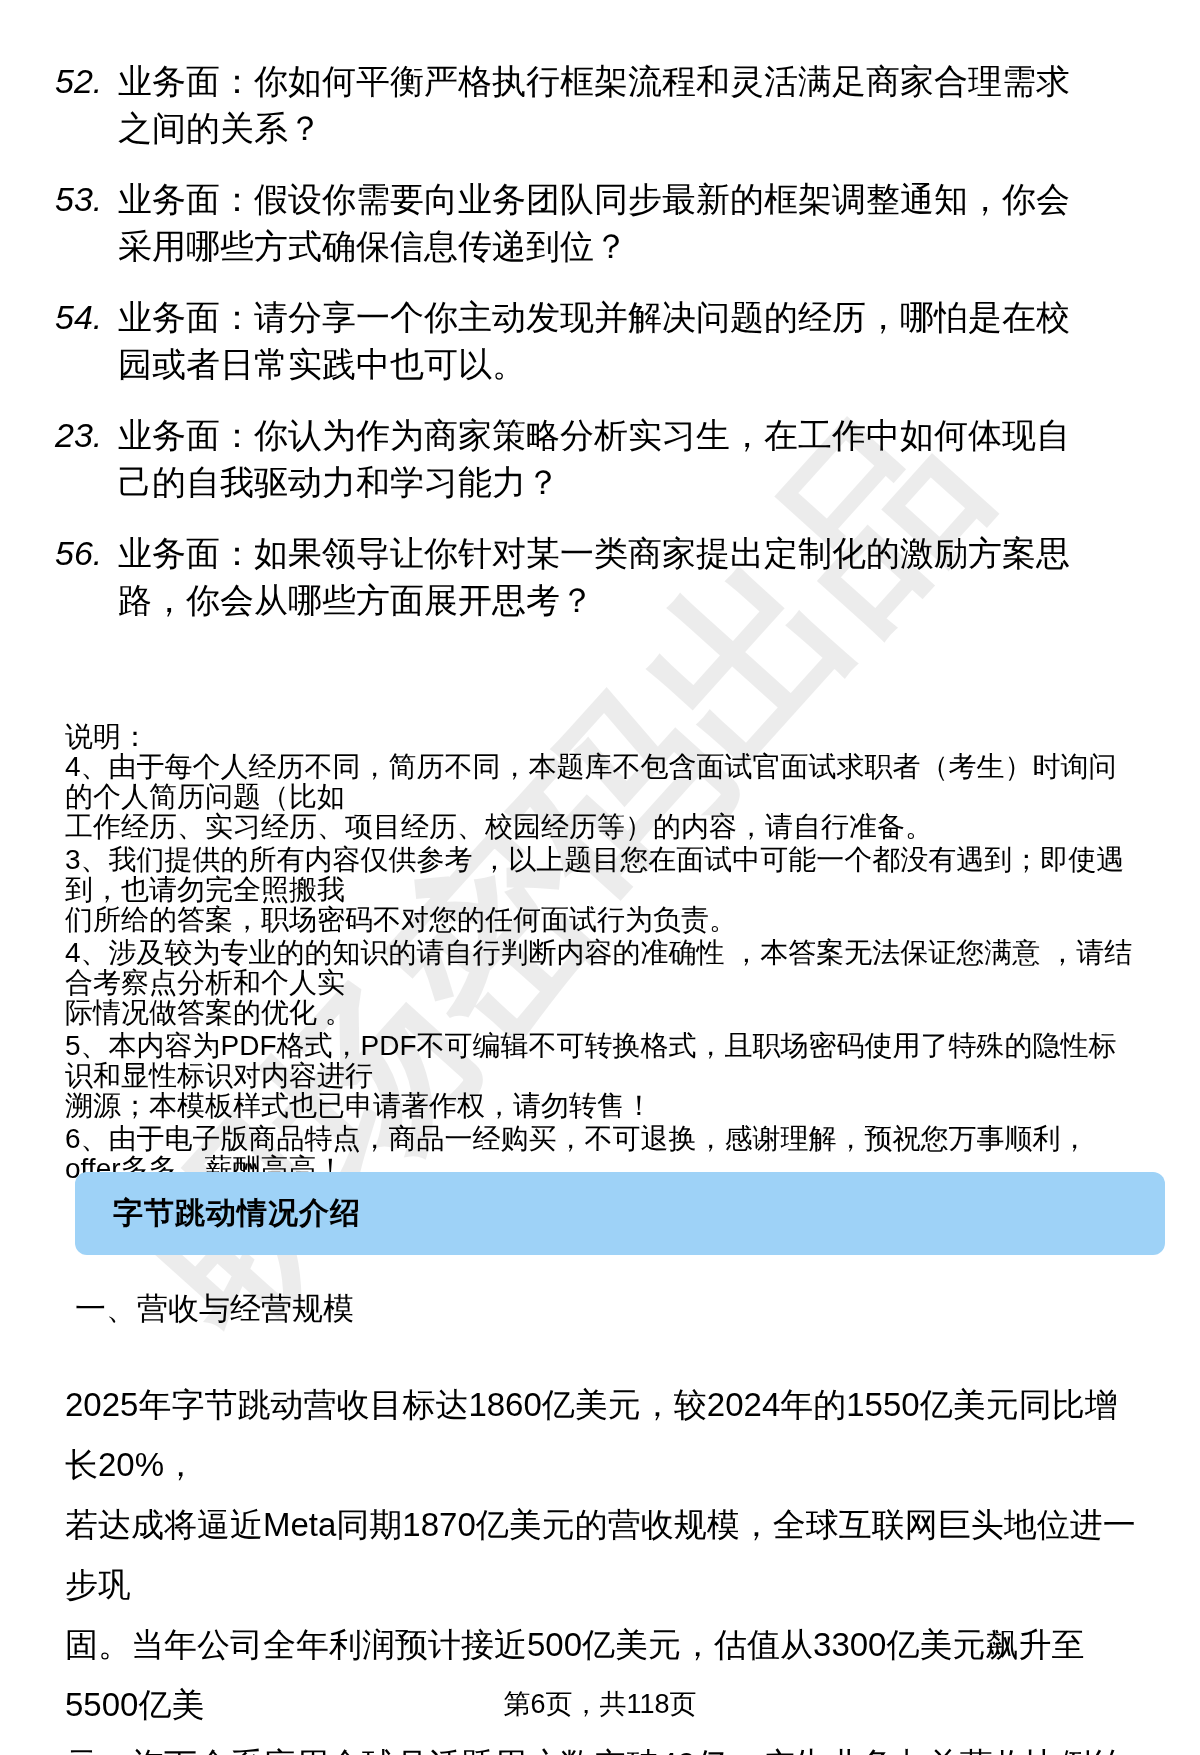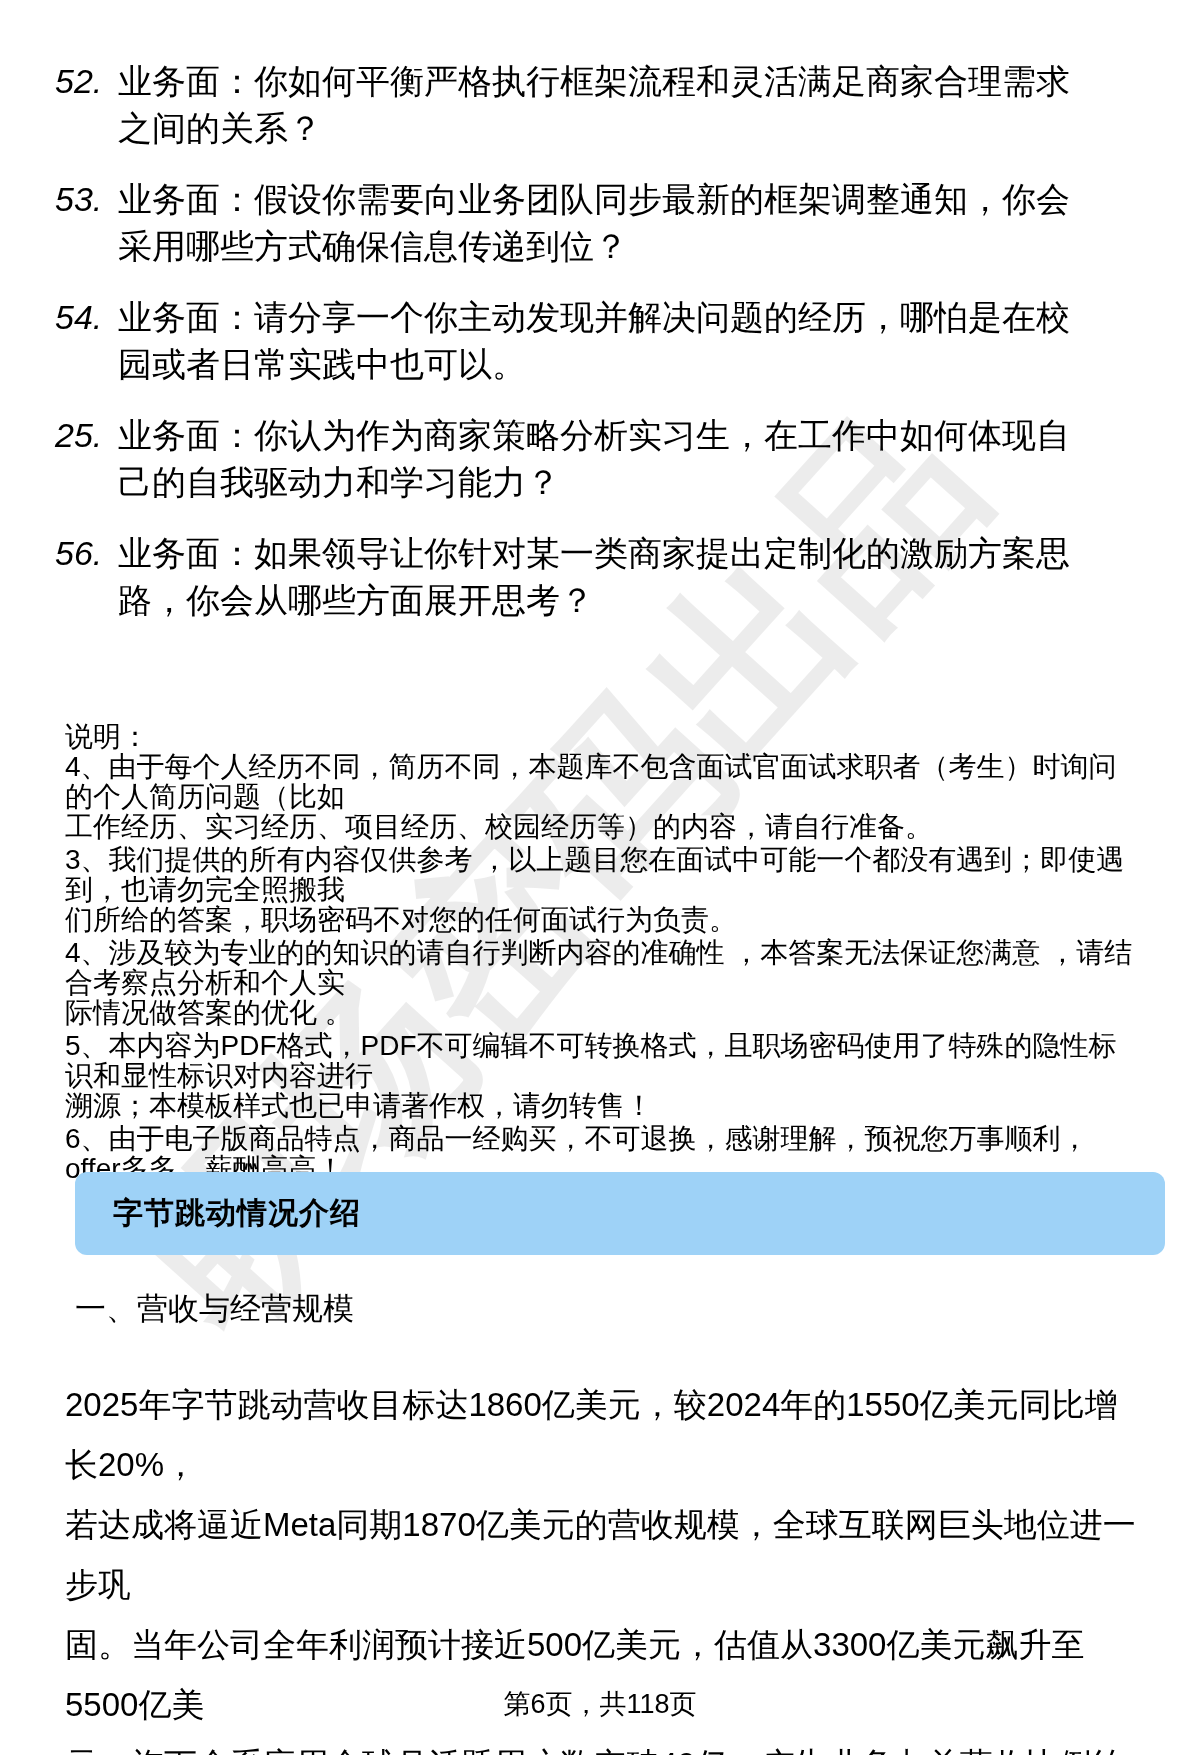--- a/index.html
+++ b/index.html
@@ -114,21 +114,21 @@
         <div class="q-num">53.</div>
         <div class="q-text">业务面：假设你需要向业务团队同步最新的框架调整通知，你会
 采用哪些方式确保信息传递到位？</div>
       </div>
       <div class="question">
         <div class="q-num">54.</div>
         <div class="q-text">业务面：请分享一个你主动发现并解决问题的经历，哪怕是在校
 园或者日常实践中也可以。</div>
       </div>
       <div class="question">
-        <div class="q-num">25.</div>
+        <div class="q-num">23.</div>
         <div class="q-text">业务面：你认为作为商家策略分析实习生，在工作中如何体现自
 己的自我驱动力和学习能力？</div>
       </div>
       <div class="question">
         <div class="q-num">56.</div>
         <div class="q-text">业务面：如果领导让你针对某一类商家提出定制化的激励方案思
 路，你会从哪些方面展开思考？</div>
       </div>
     </div>
 

